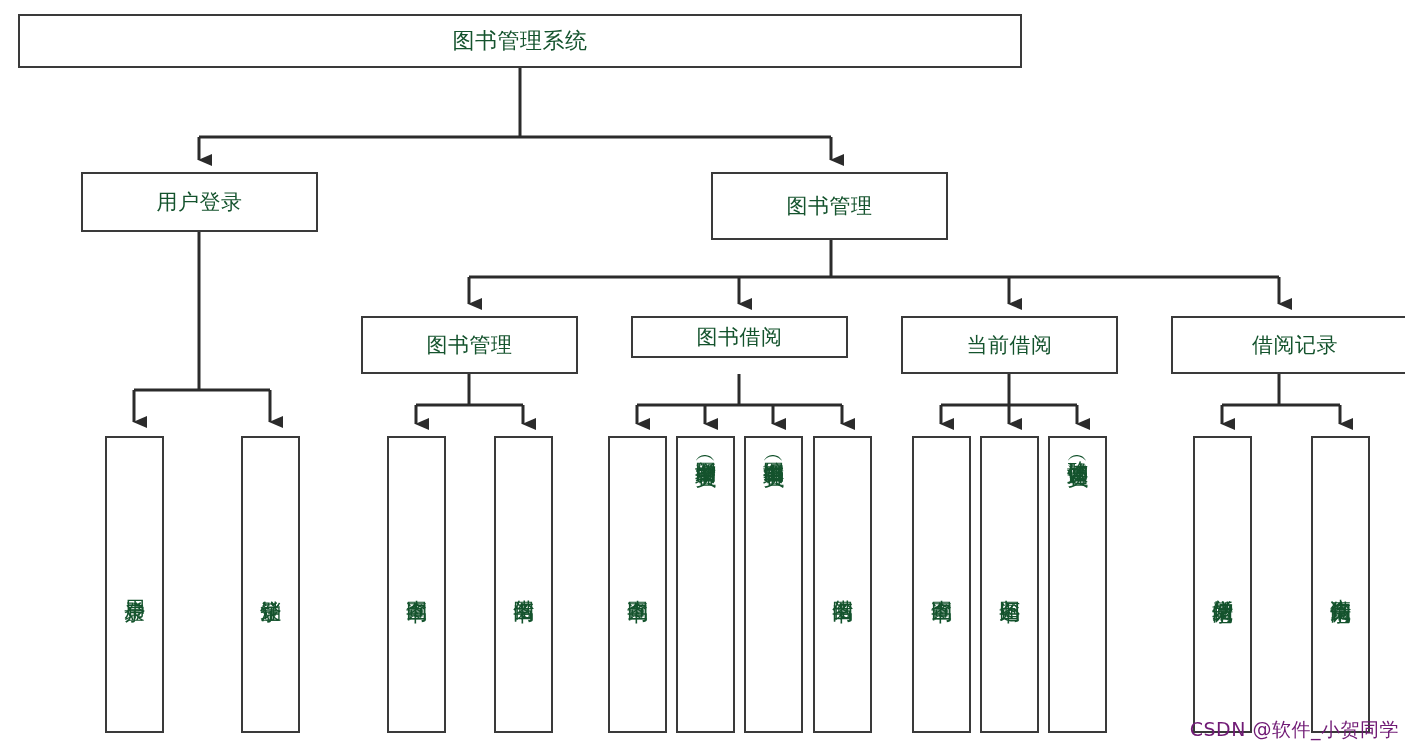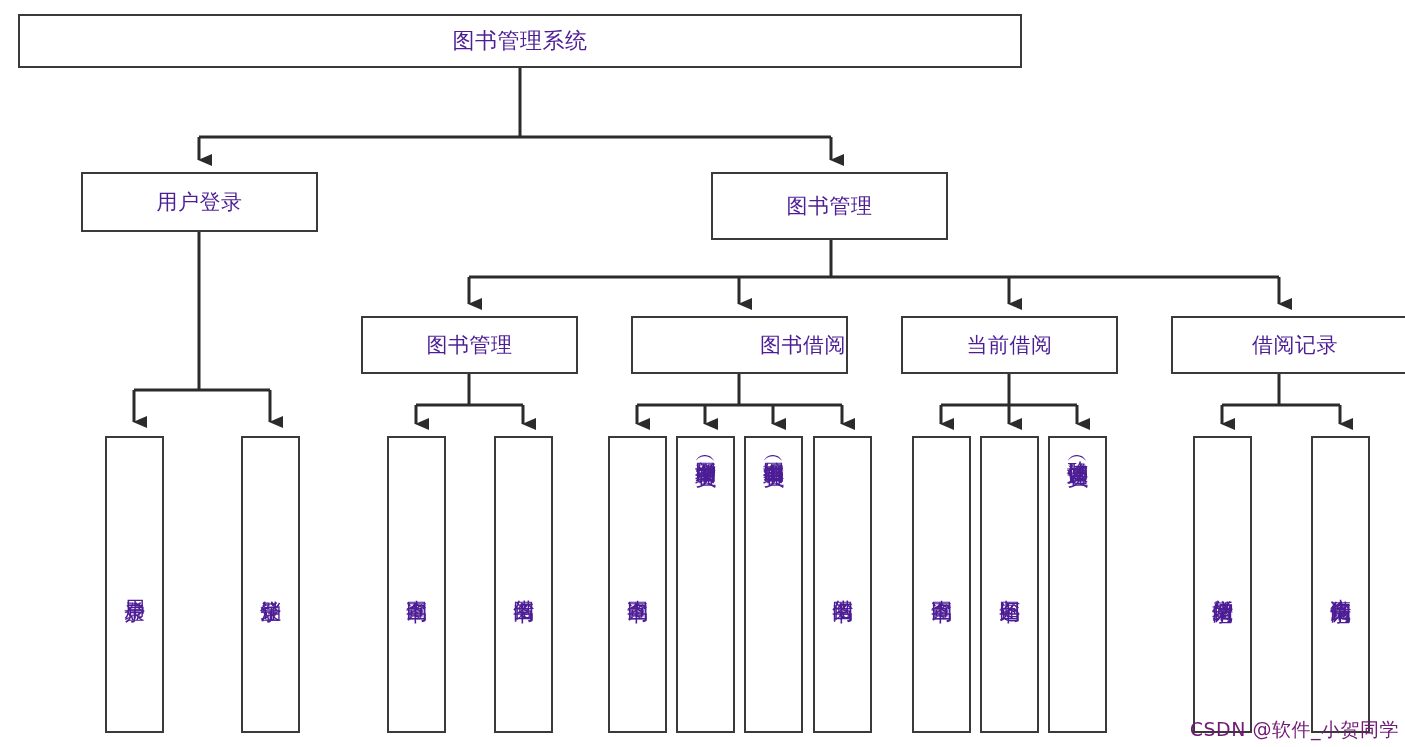--- a/index.html
+++ b/index.html
@@ -26,21 +26,21 @@
     pointer-events: none;
   }
   .node {
     position: absolute;
     box-sizing: border-box;
     background: #ffffff;
     border: 2px solid #3a3a3a;
     display: flex;
     align-items: center;
     justify-content: center;
-    color: #4c1d95;
+    color: #14532d;
   }
   .node .lbl {
     display: block;
     text-align: center;
     line-height: 1.18;
     white-space: nowrap;
   }
   
   .node.h .lbl {
     font-size: 21px;
@@ -141,21 +141,21 @@
   </div>
 
   <div class="node h" style="left:711px; top:172px; width:237px; height:68px;">
     <span class="lbl">图书管理</span>
   </div>
 
   <div class="node h" style="left:361px; top:316px; width:217px; height:58px;">
     <span class="lbl">图书管理</span>
   </div>
 
-  <div class="node h" style="left:631px; top:316px; width:217px; height:58px;justify-content:flex-end;">
+  <div class="node h" style="left:631px; top:316px; width:217px; height:42px;">
     <span class="lbl">图书借阅</span>
   </div>
 
   <div class="node h" style="left:901px; top:316px; width:217px; height:58px;">
     <span class="lbl">当前借阅</span>
   </div>
 
   <div class="node h" style="left:1171px; top:316px; width:248px; height:58px;">
     <span class="lbl">借阅记录</span>
   </div>

